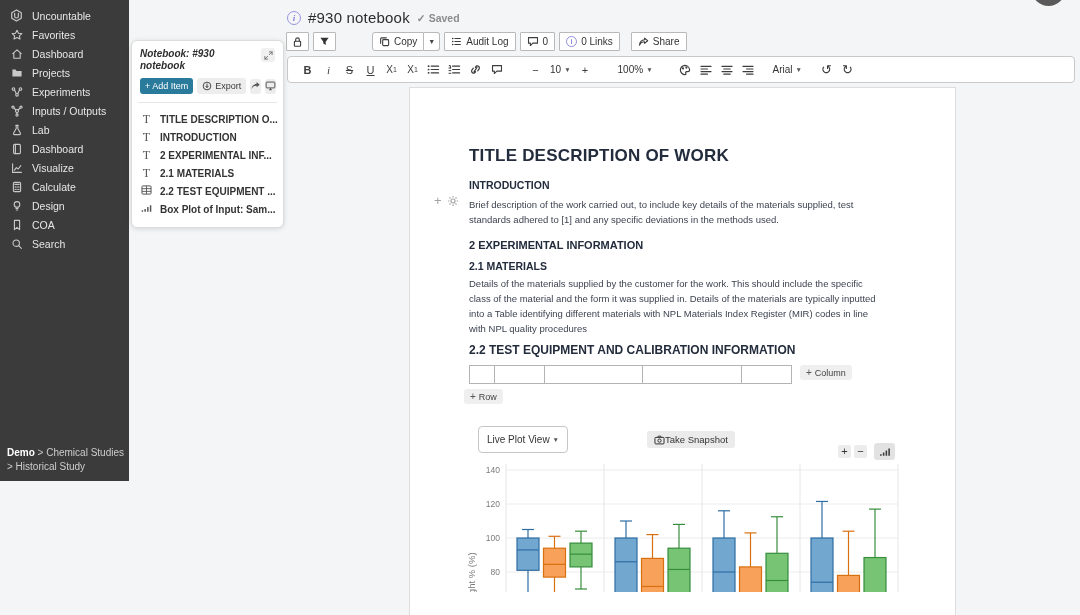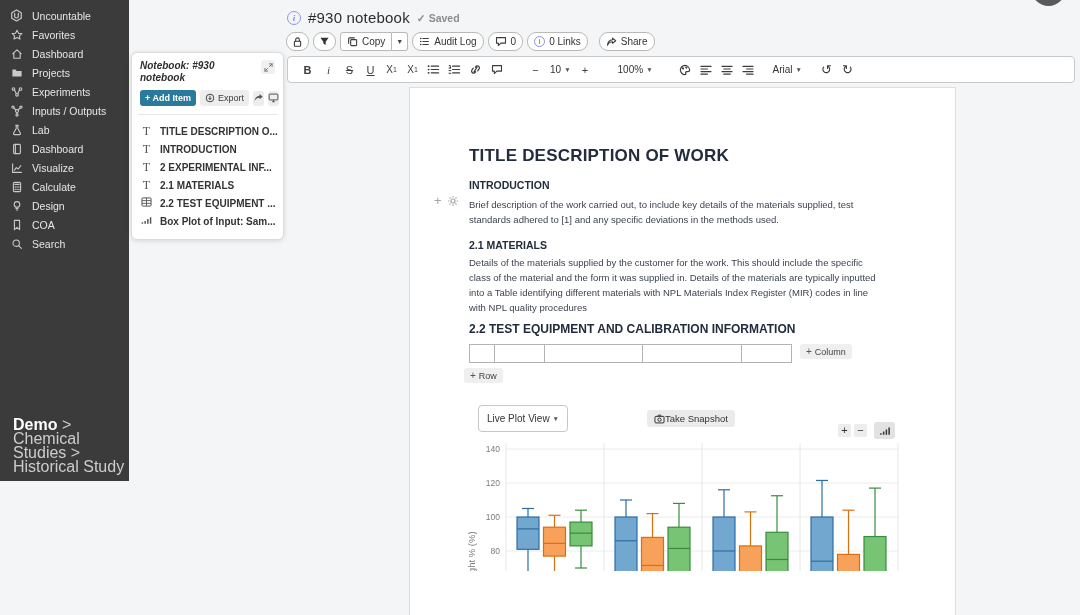--- a/index.html
+++ b/index.html
@@ -6,49 +6,49 @@
   html,body { width:1080px; height:615px; }
   body { font-family:"Liberation Sans", sans-serif; background:#f4f5f6; }
   .app { position:relative; width:1080px; height:615px; overflow:hidden; background:#f4f5f6; }
 
   
   .sidebar { position:absolute; left:0; top:0; width:129px; height:481px; background:#3b3b3b; color:#e4e4e4; z-index:5; }
   .side-nav { padding:6px 0 0 0; }
   .side-item { display:flex; align-items:center; gap:9px; padding:3px 10px; height:19px; font-size:10.5px; color:#e6e6e6; cursor:pointer; }
   .side-item .si { width:13px; height:13px; display:flex; align-items:center; justify-content:center; color:#c9c9c9; flex:0 0 13px; }
   .side-item svg { stroke:#c9c9c9; fill:none; stroke-width:1.1; stroke-linecap:round; stroke-linejoin:round; }
-  .breadcrumb { position:absolute; left:13px; bottom:7px; width:118px; font-size:16px; line-height:14px; color:#cdcdcd; }
+  .breadcrumb { position:absolute; left:7px; bottom:7px; width:118px; font-size:10px; line-height:14px; color:#cdcdcd; }
   .breadcrumb b { color:#ffffff; }
 
   
-  .nb-panel { position:absolute; left:131px; top:52px; width:153px; background:#fff; border:1px solid #dcdcdc; border-radius:6px; box-shadow:0 1px 5px rgba(0,0,0,.13); z-index:6; padding:7px 8px 9px 8px; }
+  .nb-panel { position:absolute; left:131px; top:40px; width:153px; background:#fff; border:1px solid #dcdcdc; border-radius:6px; box-shadow:0 1px 5px rgba(0,0,0,.13); z-index:6; padding:7px 8px 9px 8px; }
   .nb-head { display:flex; align-items:flex-start; justify-content:space-between; }
   .nb-title { font-size:10px; font-weight:bold; font-style:italic; color:#2e2e2e; line-height:12px; }
   .nb-expand { width:14px; height:14px; border-radius:3px; background:#f0f0f0; display:flex; align-items:center; justify-content:center; cursor:pointer; flex:0 0 14px; }
   .nb-btnrow { display:flex; align-items:center; gap:4px; margin-top:6px; }
-  .btn-additem { background:#2a7b9b; color:#fff; font-size:9px; font-weight:bold; border-radius:3px; padding:3px 5px; white-space:nowrap; cursor:pointer; }
+  .btn-additem { background:#2a7b9b; color:#fff; font-size:9px; font-weight:normal; border-radius:3px; padding:3px 5px; white-space:nowrap; cursor:pointer; }
   .btn-export { background:#ededed; color:#3b3b3b; font-size:9px; border-radius:3px; padding:3px 5px; display:flex; gap:3px; align-items:center; white-space:nowrap; cursor:pointer; }
   .nb-iconbtn { background:#ededed; border-radius:3px; width:17px; height:15px; display:flex; align-items:center; justify-content:center; cursor:pointer; }
   .nb-sep { border-top:1px solid #e6e6e6; margin:8px -2px 7px -2px; }
   .nb-item { display:flex; align-items:center; gap:7px; height:18px; font-size:10px; font-weight:bold; color:#333; cursor:pointer; white-space:nowrap; }
   .nb-item .ni { width:13px; flex:0 0 13px; text-align:center; color:#555; }
   .t-glyph { font-family:"Liberation Serif", serif; font-size:12px; font-weight:normal; color:#444; }
 
   
   .page-header { position:absolute; left:287px; top:9px; display:flex; align-items:center; gap:7px; z-index:2; }
   .info-badge { width:14px; height:14px; border:1.4px solid #9595e2; color:#8585de; border-radius:50%; font-size:9px; font-weight:bold; display:flex; align-items:center; justify-content:center; font-family:"Liberation Serif", serif; font-style:italic; }
   .page-title { font-size:15px; font-weight:normal; color:#2d2d2d; letter-spacing:.2px; }
   .saved { font-size:10.5px; color:#8c8c8c; display:flex; gap:3px; align-items:center; font-weight:bold; }
 
   
   .action-bar { position:absolute; left:286px; top:32px; display:flex; align-items:center; gap:4px; z-index:2; }
-  .abtn { background:#fff; border:1px solid #b9b9b9; border-radius:9px; height:19px; padding:0 6px; display:flex; align-items:center; gap:4px; font-size:10px; color:#333; cursor:pointer; white-space:nowrap; }
+  .abtn { background:#fff; border:1px solid #b9b9b9; border-radius:1px; height:19px; padding:0 6px; display:flex; align-items:center; gap:4px; font-size:10px; color:#333; cursor:pointer; white-space:nowrap; }
   .abtn.icon-only { padding:0 5px; }
   .abtn svg { stroke:#3d3d3d; fill:none; stroke-width:1.2; stroke-linecap:round; stroke-linejoin:round; }
-  .abtn.group-main { border-radius:3px 0 0 3px; margin-right:0; }
+  .abtn.group-main { border-radius:3px 0 0 3px; margin-right:0;margin-left:32px; }
   .abtn.group-caret { border-radius:0 3px 3px 0; border-left:none; margin-left:-4px; padding:0 4px; font-size:7px; color:#444; }
   .links-info { width:11px; height:11px; border:1.2px solid #8f8fdd; color:#8f8fdd; border-radius:50%; font-size:7.5px; display:flex; align-items:center; justify-content:center; font-weight:bold; }
 
   
   .editor-bar { position:absolute; left:287px; top:56px; width:788px; height:27px; background:#fff; border:1px solid #c9c9c9; border-radius:4px; display:flex; align-items:center; padding:0 10px; gap:2px; z-index:2; }
   .ebtn { min-width:19px; height:21px; display:flex; align-items:center; justify-content:center; font-size:11px; color:#3c3c3c; cursor:pointer; border-radius:3px; }
   .ebtn svg { stroke:#3c3c3c; fill:none; stroke-width:1.2; stroke-linecap:round; stroke-linejoin:round; }
   .ebtn.bold { font-weight:bold; }
   .ebtn.italic { font-style:italic; font-family:"Liberation Serif", serif; }
   .ebtn.strike { text-decoration:line-through; }
@@ -421,20 +421,21 @@
       <svg width="12" height="12" viewBox="0 0 12 12">
           <circle cx="6" cy="6" r="2"></circle>
           <path d="M6 1v1.4M6 9.6V11M1 6h1.4M9.6 6H11M2.5 2.5l1 1M8.5 8.5l1 1M9.5 2.5l-1 1M3.5 8.5l-1 1"></path>
         </svg>
     </div>
     <div class="doc-inner">
       <div class="doc-h1">TITLE DESCRIPTION OF WORK</div>
       <div class="doc-h3">INTRODUCTION</div>
       <div class="doc-p" style="margin-bottom:12px;">Brief description of the work carried out, to include key details of the materials supplied, test
 standards adhered to [1] and any specific deviations in the methods used.</div>
+      <div class="doc-h2">2 EXPERIMENTAL INFORMATION</div>
       <div class="doc-h3" style="margin-bottom:4px;">2.1 MATERIALS</div>
       <div class="doc-p" style="margin-bottom:7px;">Details of the materials supplied by the customer for the work. This should include the specific
 class of the material and the form it was supplied in. Details of the materials are typically inputted
 into a Table identifying different materials with NPL Materials Index Register (MIR) codes in line
 with NPL quality procedures</div>
       <div class="doc-h2b">2.2 TEST EQUIPMENT AND CALIBRATION INFORMATION</div>
 
       <div class="tbl-row">
         <table class="blank">
           <tbody>

